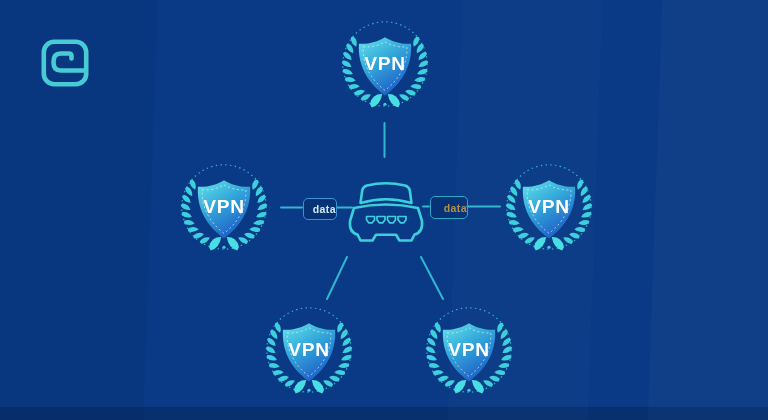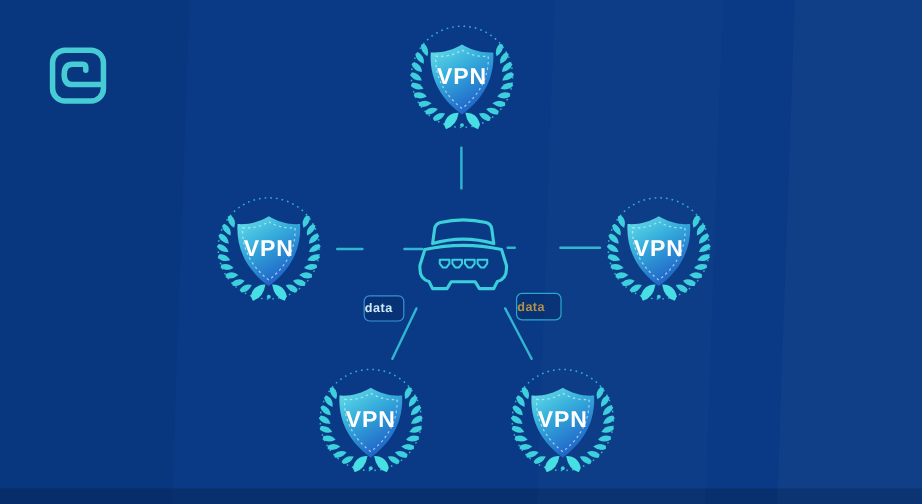--- a/index.html
+++ b/index.html
@@ -22,24 +22,23 @@
   .badge-label{
     fill:#ffffff;font-family:"Liberation Sans",sans-serif;font-weight:700;
     font-size:25px;letter-spacing:1px;text-anchor:middle;
   }
   
   .router{position:absolute;left:341px;top:180px;width:90px;height:68px;overflow:visible;}
   
   .links{position:absolute;inset:0;width:768px;height:420px;pointer-events:none;}
   
   .data-chip{
-    position:absolute;display:flex;align-items:center;justify-content:flex-start;
+    position:absolute;display:flex;align-items:center;justify-content:flex-end;
     border-radius:5px;font-size:10.5px;font-weight:600;letter-spacing:.4px;
     background:rgba(4,26,74,0.25);
-    margin-top:48px;
   }
   .data-chip.left{left:303px;top:198px;width:32px;height:20px;
     border:1.5px solid #3a92d4;color:#cfeaf6;}
   .data-chip.right{left:430px;top:196px;width:36px;height:21px;
     border:1.5px solid #2aa7c9;color:#b3914a;}
 </style>
 </head>
 <body>
 
 <div class="stage">

